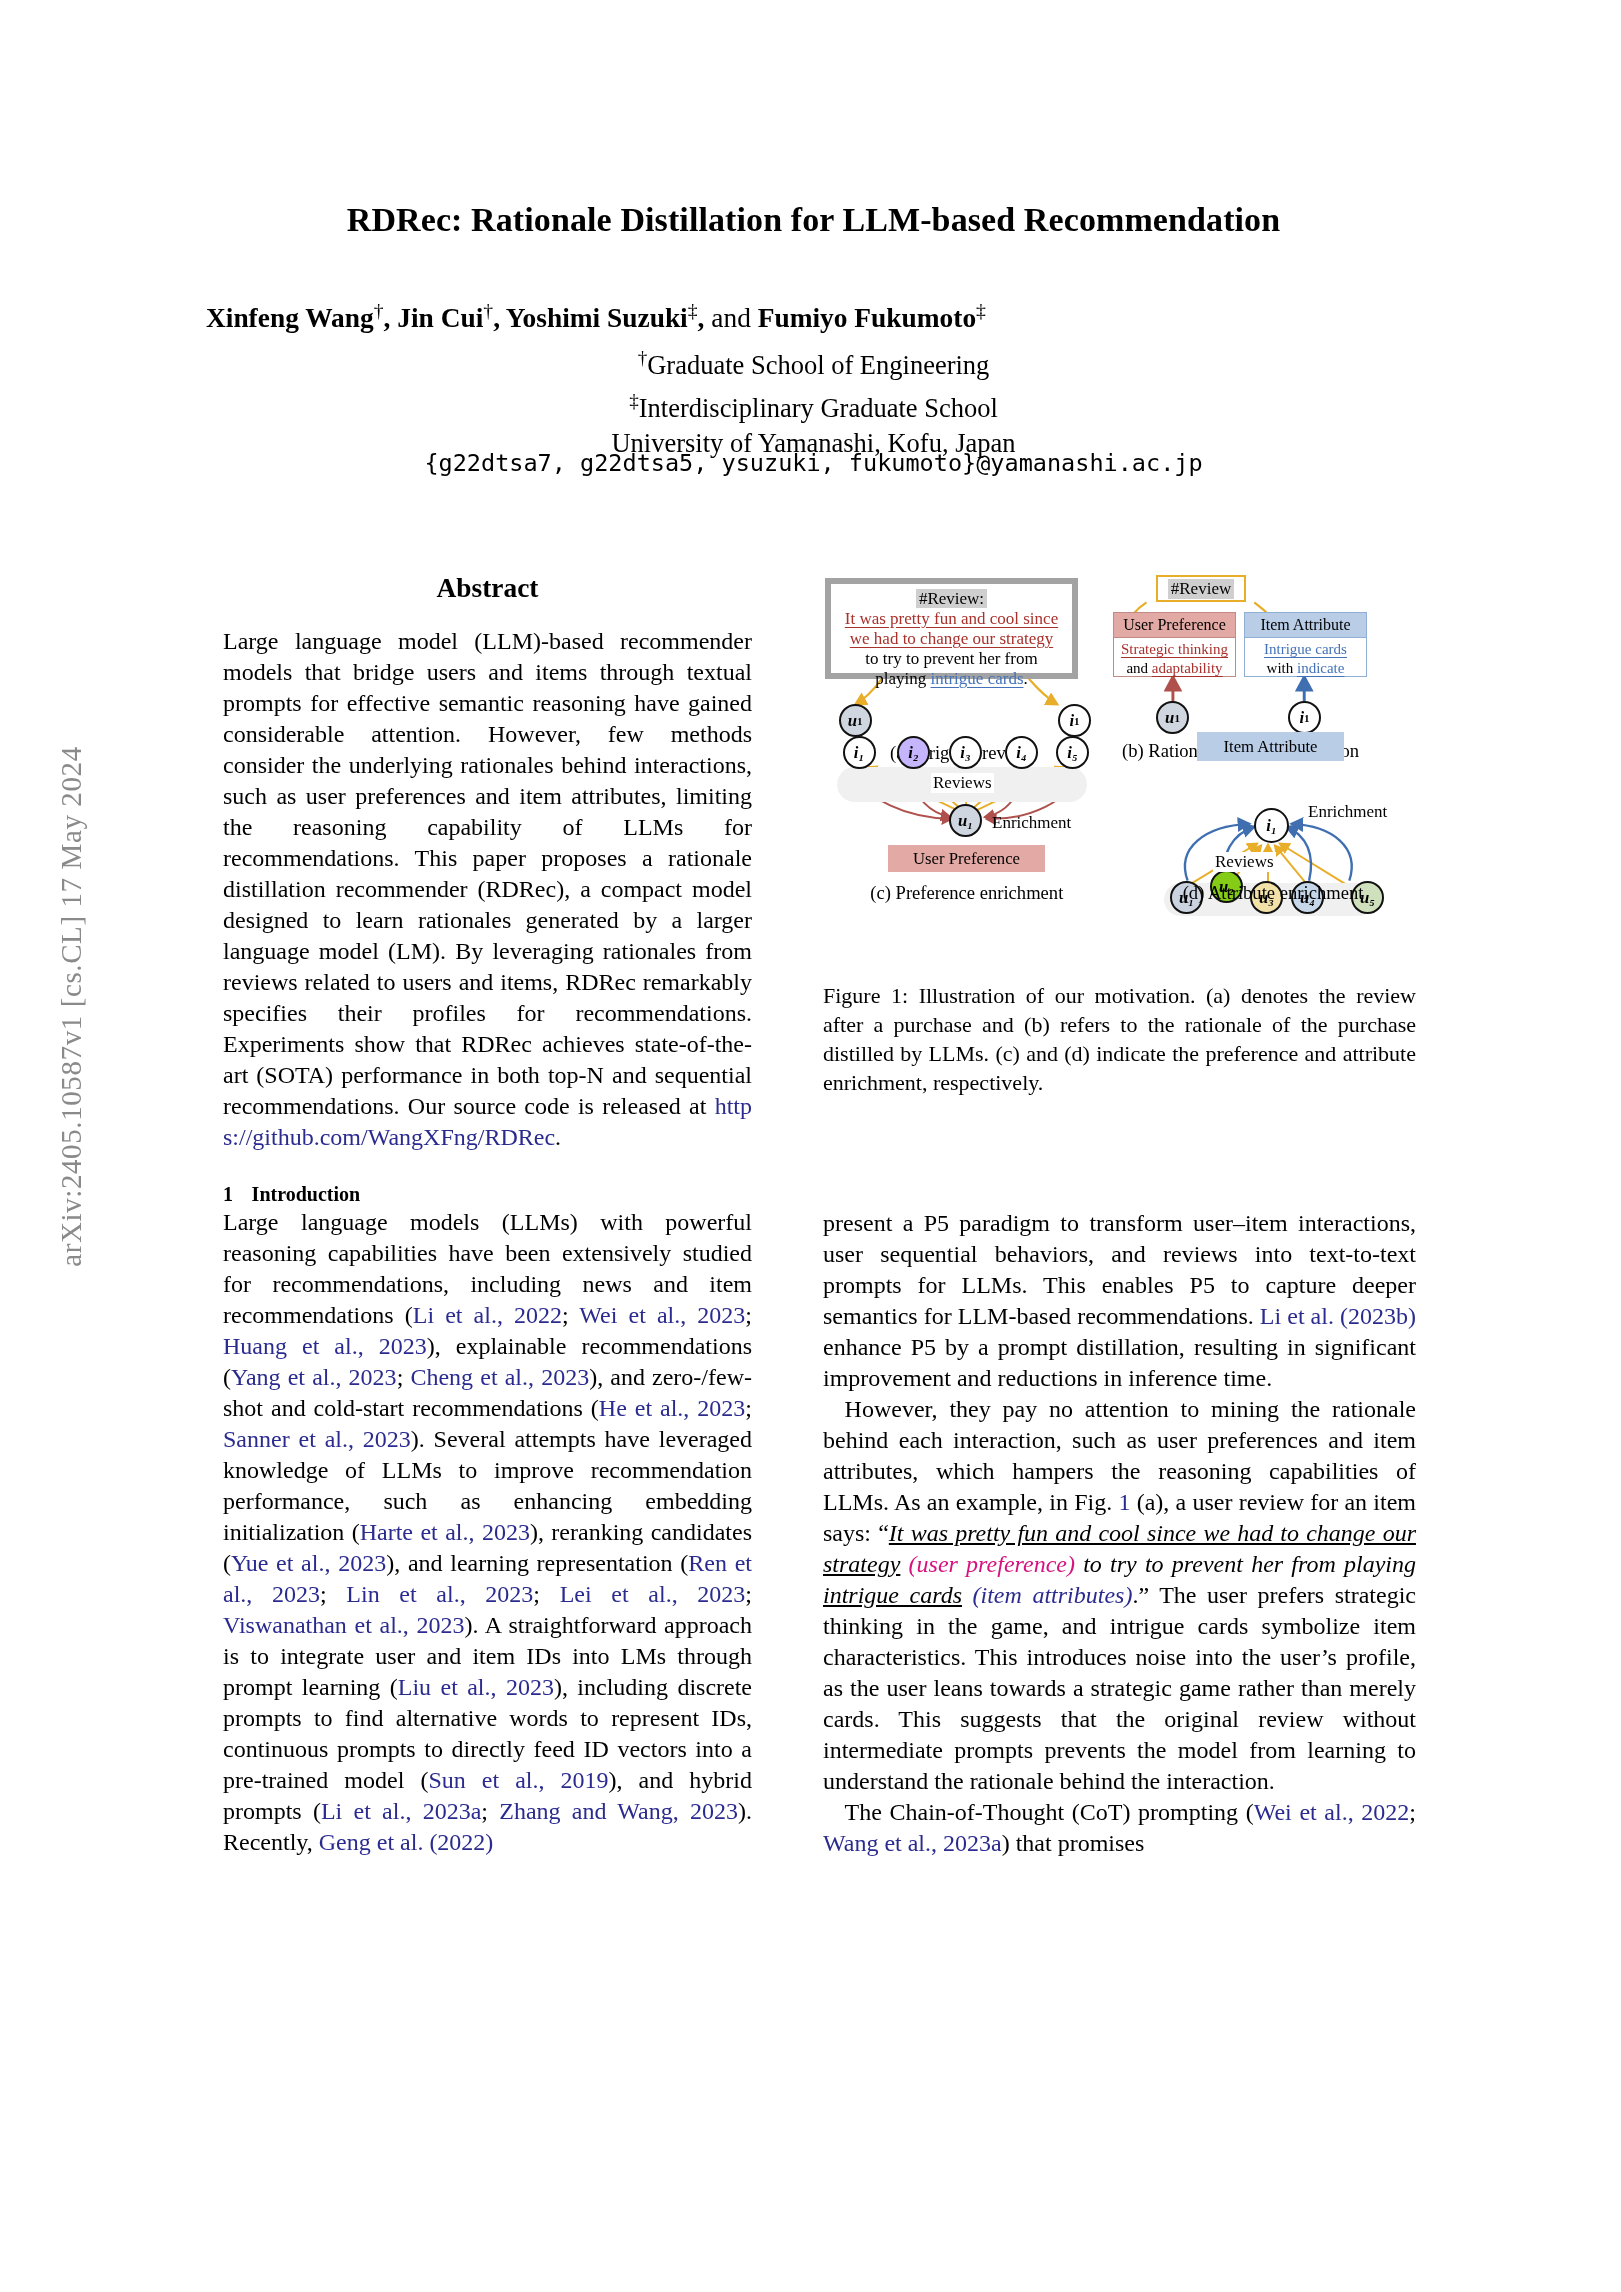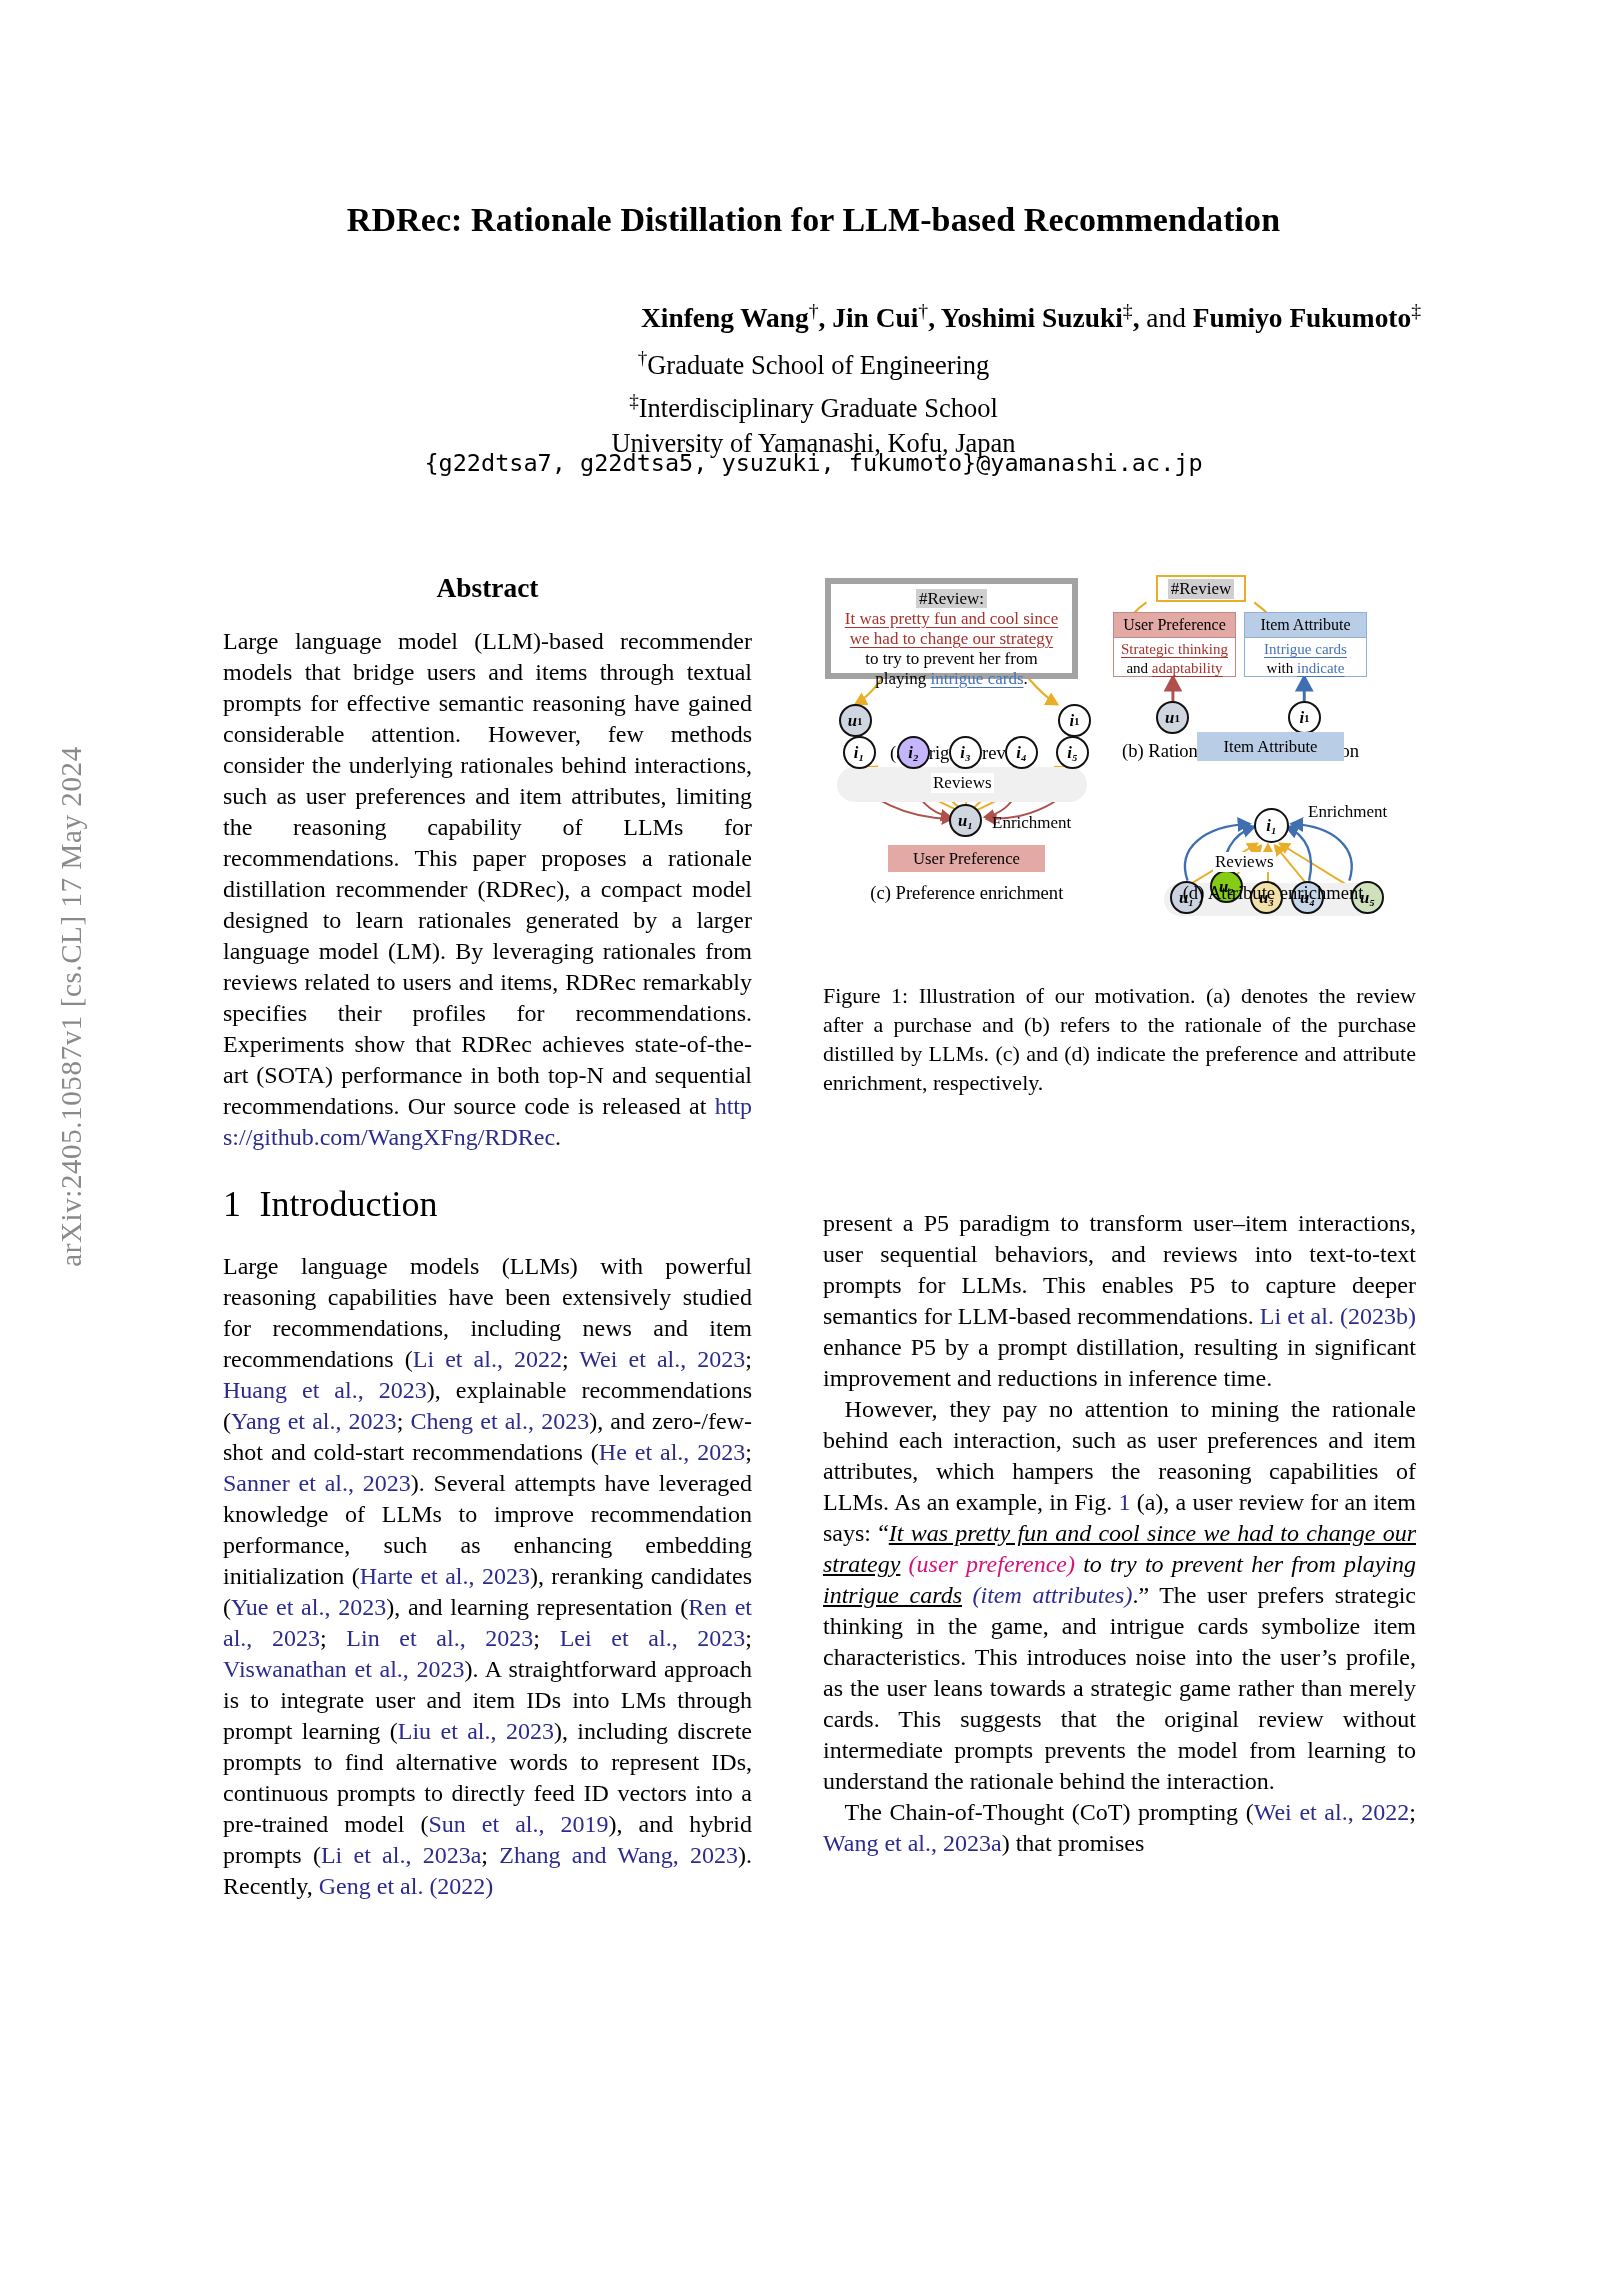--- a/index.html
+++ b/index.html
@@ -30,21 +30,21 @@
     left:0; top:0; width:1621px; height:2293px;border-radius:14px;
   }
   #title{
     position:absolute; left:206px; top:201px; width:1215px;
     text-align:center;
     font-size:34px; font-weight:bold;
     letter-spacing:0.1px;
   }
   #authors{
     position:absolute; left:206px; top:299px; width:1215px;
-    text-align:right; font-size:27.4px; font-weight:bold;
+    text-align:left; font-size:27.4px; font-weight:bold;
   }
   #authors .and{ font-weight:normal; }
   sup.dag{ font-weight:normal; font-size:.72em; vertical-align:super; }
   #affils{
     position:absolute; left:206px; top:340px; width:1215px;
     text-align:center; font-size:26.5px; line-height:35px;
   }
   #email{
     position:absolute; left:206px; top:449px; width:1215px;
     text-align:center;
@@ -64,22 +64,22 @@
   .body-text{
     font-size:24px; line-height:31px;
     margin:0; text-align:justify;
     hyphens:auto;
     -webkit-hyphens:auto;
   }
   .body-text + .body-text{ text-indent:21.6px; margin-top:0; }
   a.cite, .cite{ color:#2b2b8f; text-decoration:none; }
   .url{ color:#2b2b8f; text-decoration:none; word-break:break-all; }
   .sec-head{
-    font-size:36px; font-weight:normal;
-    margin:30px 0 26px 0;
+    font-size:20px; font-weight:bold;
+    margin:30px 0 1px 0;
   }
   .sec-head .num{ margin-right:18.6px; }
   .it{ font-style:italic; }
   .u{ text-decoration:underline; text-underline-offset:2px; }
   .mag{ color:#d6127f; font-style:italic; }
   .blu{ color:#2b2b8f; font-style:italic; }
 
   
   #figure{
     position:absolute; left:823px; top:573px; width:593px;

